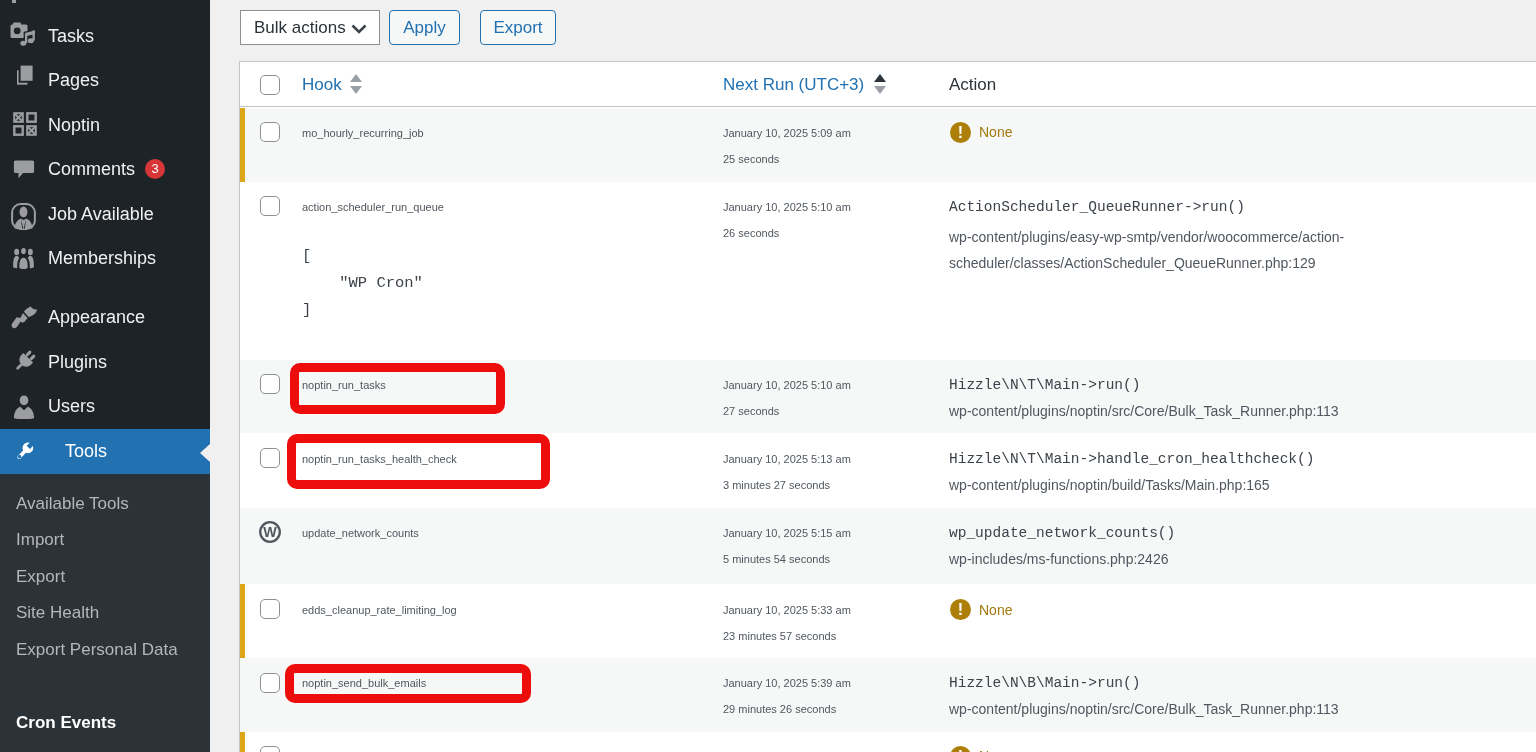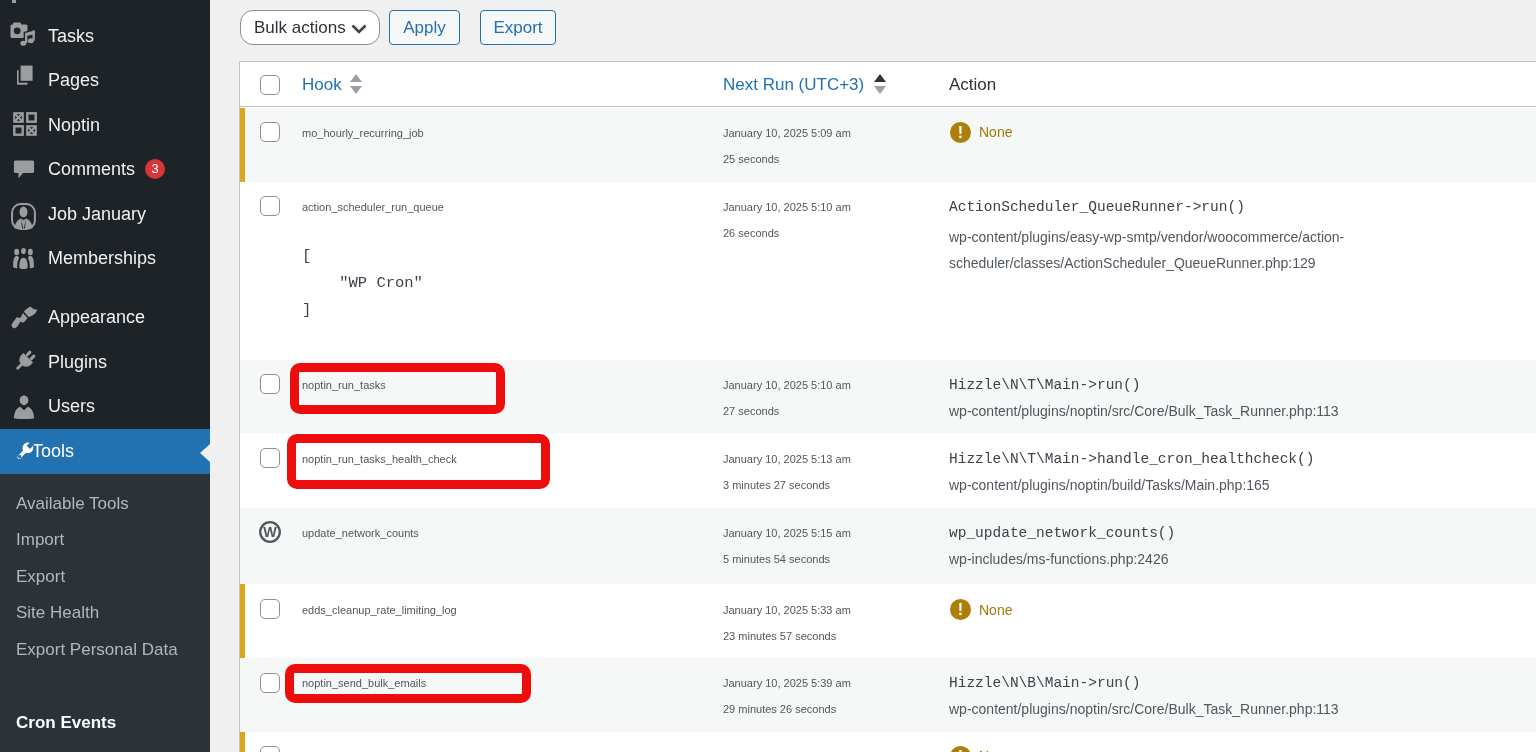--- a/index.html
+++ b/index.html
@@ -5,21 +5,21 @@
 *{margin:0;padding:0;box-sizing:border-box}
 html,body{width:1536px;height:752px;overflow:hidden}
 body{font-family:"Liberation Sans",sans-serif;background:#f0f0f1;position:relative}
 #menu{position:absolute;left:0;top:0;width:210px;height:752px;background:#1d2327}
 #submenu{position:absolute;left:0;top:474px;width:210px;height:278px;background:#2c3338}
 .mi{position:absolute;left:0;width:210px;height:44px;color:#f0f0f1;font-size:18px}
 .mi .lbl{position:absolute;left:48px;top:0;height:44px;line-height:44px;white-space:nowrap}
 .ic{position:absolute}
 .smi{position:absolute;left:16px;height:37px;line-height:37px;font-size:17px;color:#b5b6b8;white-space:nowrap}
 #tools{position:absolute;left:0;top:429px;width:210px;height:45px;background:#2271b1;color:#fff;font-size:18px}
-#tools .lbl{position:absolute;left:32px;top:0;height:41px;line-height:45px}
+#tools .lbl{position:absolute;left:65px;top:0;height:41px;line-height:45px}
 
 #notch{position:absolute;right:0;top:444px;width:0;height:0;border-top:9.5px solid transparent;border-bottom:9.5px solid transparent;border-right:10px solid #f0f0f1}
 .badge{position:absolute;border-radius:50%;background:#d63638;color:#fff;text-align:center}
 
 #tbl{position:absolute;left:239px;top:61px;width:1300px;height:691px;background:#fff;border-left:1px solid #c3c4c7;border-top:1px solid #c3c4c7}
 .row{position:absolute;left:240px;width:1296px}
 .grey{background:#f6f7f7}
 .ybar{position:absolute;left:240px;width:5px;background:#dba617}
 .cb{position:absolute;width:20px;height:20px;border:1px solid #8c8f94;border-radius:5px;background:#fff;left:260px}
 .t{position:absolute;height:26px;line-height:26px;font-size:11px;color:#50575e;white-space:nowrap}
@@ -30,41 +30,41 @@
 .hdr{color:#2c3338}
 .warn{position:absolute;width:21px;height:21px;border-radius:50%;background:#ad7e08;color:#fff;text-align:center;font-weight:bold;font-size:16px;line-height:21px;left:950px}
 .nonet{position:absolute;height:26px;line-height:26px;font-size:14px;color:#a1790a;white-space:nowrap;left:979px}
 .rb{position:absolute;border:9px solid #ee0d0d;border-radius:10px}
 .arrs{position:absolute;width:14px}
 .au{width:0;height:0;border-left:6px solid transparent;border-right:6px solid transparent;border-bottom:8.5px solid #9aa0a5}
 .ad{width:0;height:0;border-left:6px solid transparent;border-right:6px solid transparent;border-top:8.5px solid #9aa0a5;margin-top:3.5px}
 .audark{border-bottom-color:#2c3338}
 
 .btn{position:absolute;top:10px;height:35px;border:1px solid #2271b1;border-radius:4px;background:#f6f7f7;color:#2271b1;font-size:17px;text-align:center;line-height:33px}
-#bulk{position:absolute;left:240px;top:10px;width:140px;height:35px;border:1px solid #8c8f94;border-radius:13px;background:#fff;color:#2c3338;font-size:17px;line-height:33px}
+#bulk{position:absolute;left:240px;top:10px;width:140px;height:35px;border:1px solid #8c8f94;border-radius:0;background:#fff;color:#2c3338;font-size:17px;line-height:33px}
 </style>
 </head>
 <body>
 <div id="menu">
   <div style="position:absolute;left:12px;top:0;width:4px;height:3px;background:#9c9da0"></div>
   <div class="mi" style="top:14px">
       <span class="lbl">Tasks</span>
     </div>
   <div class="mi" style="top:58px">
       <span class="lbl">Pages</span>
     </div>
   <div class="mi" style="top:103px">
       <span class="lbl">Noptin</span>
     </div>
   <div class="mi" style="top:147px">
       <span class="lbl">Comments</span>
     <span class="badge" style="left:145px;top:12px;width:20px;height:20px;line-height:20px;font-size:13px">3</span>
   </div>
   <div class="mi" style="top:192px">
-      <span class="lbl">Job January</span>
+      <span class="lbl">Job Available</span>
     </div>
   <div class="mi" style="top:295px">
       <span class="lbl">Appearance</span>
     </div>
   <div class="mi" style="top:236px">
       <span class="lbl">Memberships</span>
     </div>
   <div class="mi" style="top:340px">
       <span class="lbl">Plugins</span>
     </div>

